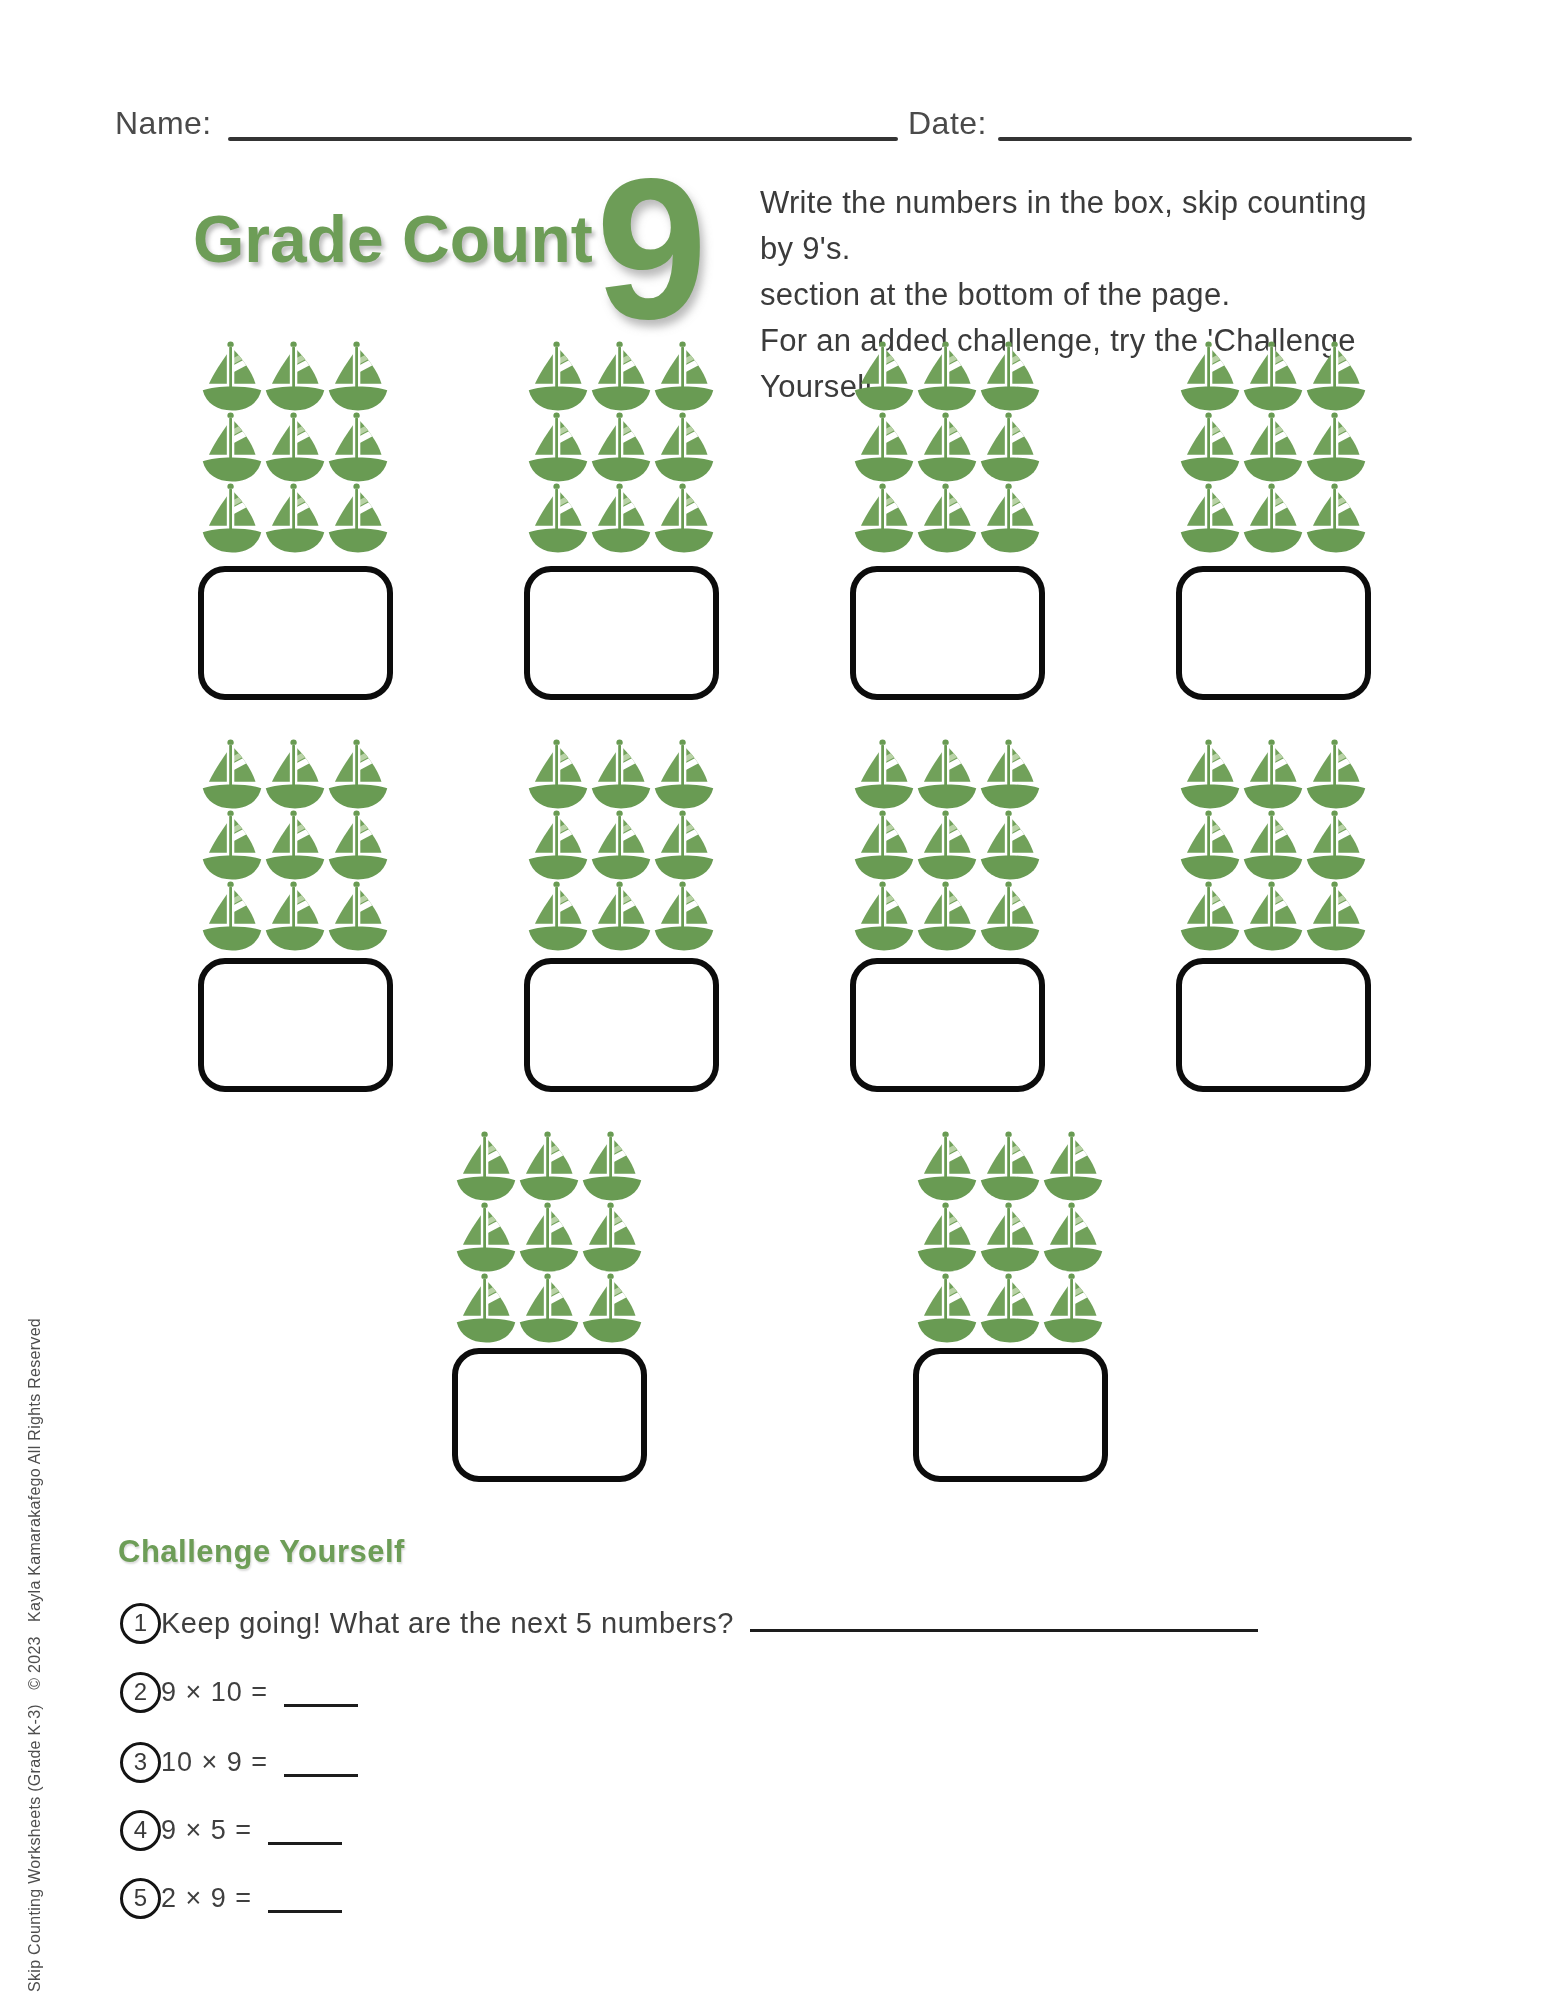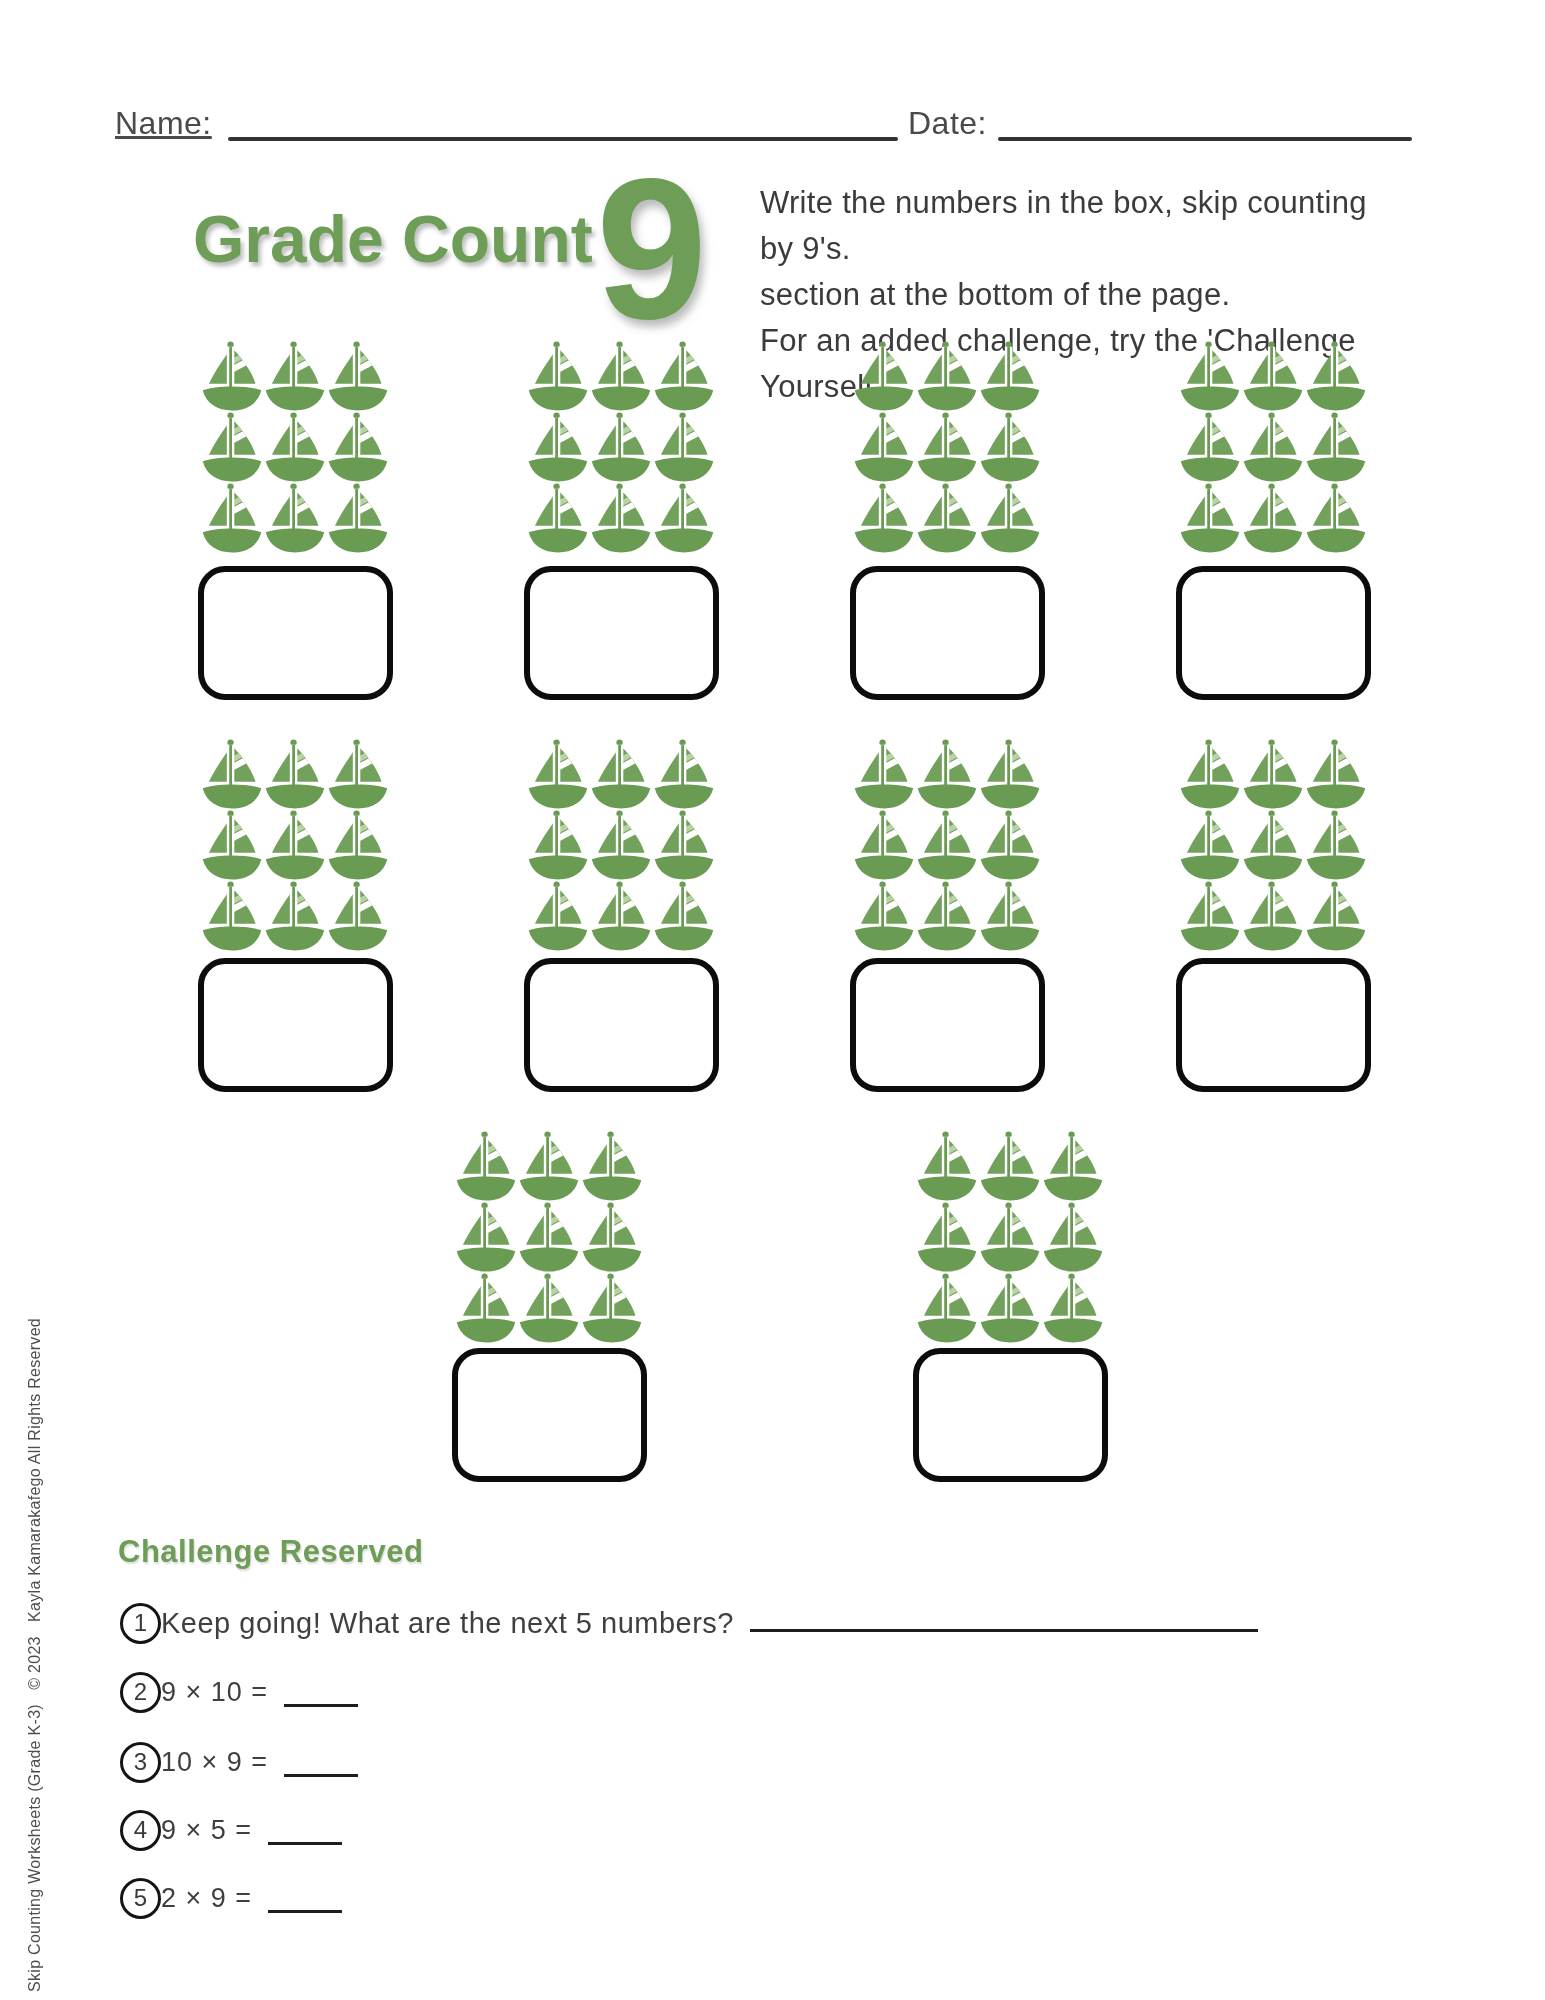--- a/index.html
+++ b/index.html
@@ -3,21 +3,21 @@
 <meta charset="utf-8">
 <style>
   html,body { margin:0; padding:0; background:#e8e8e8; }
   .page {
     position:relative; width:1545px; height:2000px; margin:0 auto;
     background:#ffffff; overflow:hidden;
     font-family:"Liberation Sans", sans-serif; color:#3e3e3e;
   }
   
   .field-label { position:absolute; font-size:32px; color:#4a4a4a; letter-spacing:.5px; }
-  #nameLabel { left:115px; top:105px;text-decoration:underline; }
+  #nameLabel { left:115px; top:105px; }
   #dateLabel { left:908px; top:105px; }
   .write-line { position:absolute; height:4px; background:#343434; border-radius:2px; }
   #nameLine { left:228px; top:137px; width:670px; }
   #dateLine { left:998px; top:137px; width:414px; }
 
   
   .title {
     position:absolute; left:193px; top:206px; margin:0;
     font-size:66px; font-weight:800; letter-spacing:0px; line-height:1;
     color:#6d9d57; text-shadow:3px 4px 4px rgba(110,110,110,.45);
@@ -400,21 +400,21 @@
         <svg viewBox="0 0 64 74" class="boat">
           <use href="#boatSym" xlink:href="#boatSym"></use>
         </svg>
         <svg viewBox="0 0 64 74" class="boat">
           <use href="#boatSym" xlink:href="#boatSym"></use>
         </svg>
       </div>
       <div class="answer-box" style="left: 913px; top: 1348px;"></div>
     </div>
 
-  <h2 class="challenge-heading">Challenge Reserved</h2>
+  <h2 class="challenge-heading">Challenge Yourself</h2>
 
   <div class="q" id="q1">
     <span class="qnum">
         <span>1</span>
       </span>
     <span class="qtext">Keep going! What are the next 5 numbers?</span>
     <span class="qline"></span>
   </div>
   <div class="q" id="q2">
     <span class="qnum">

